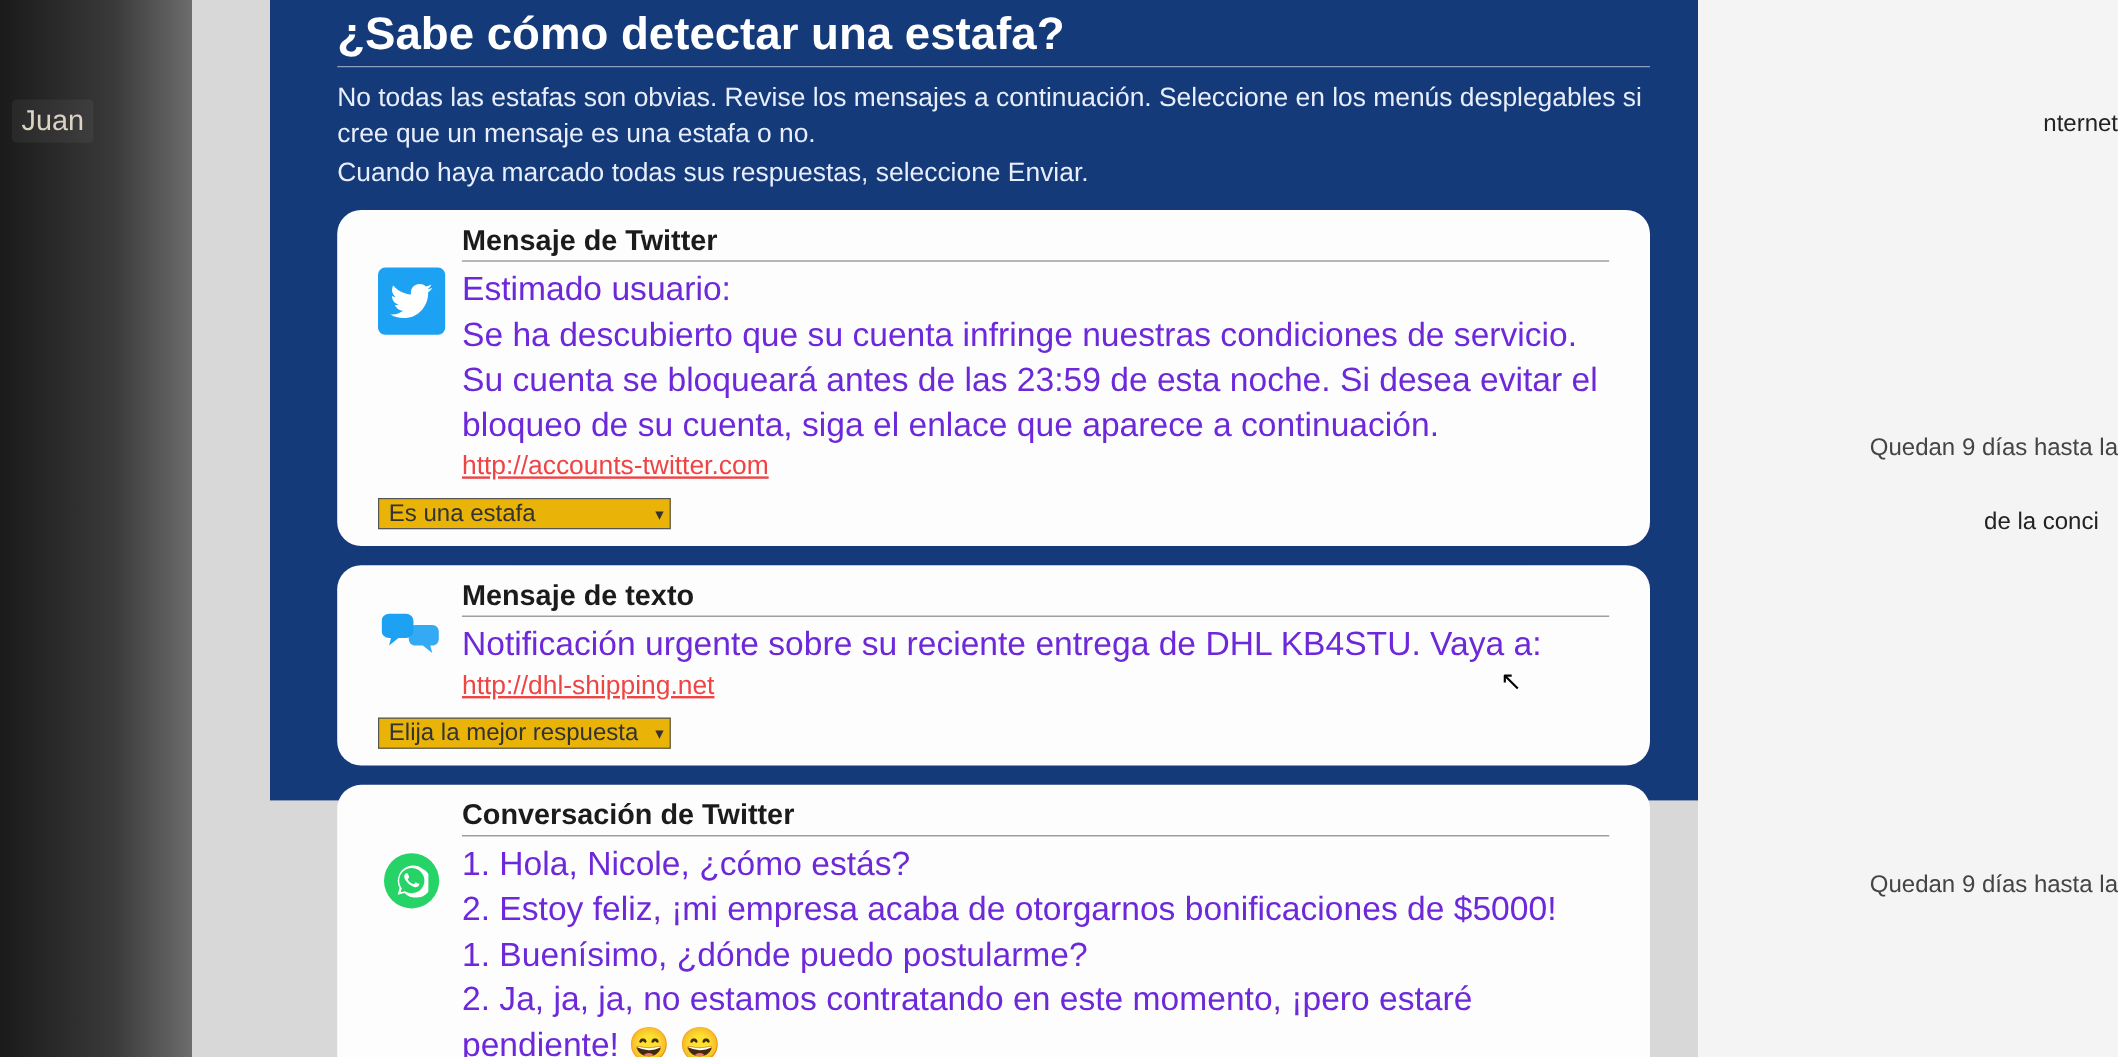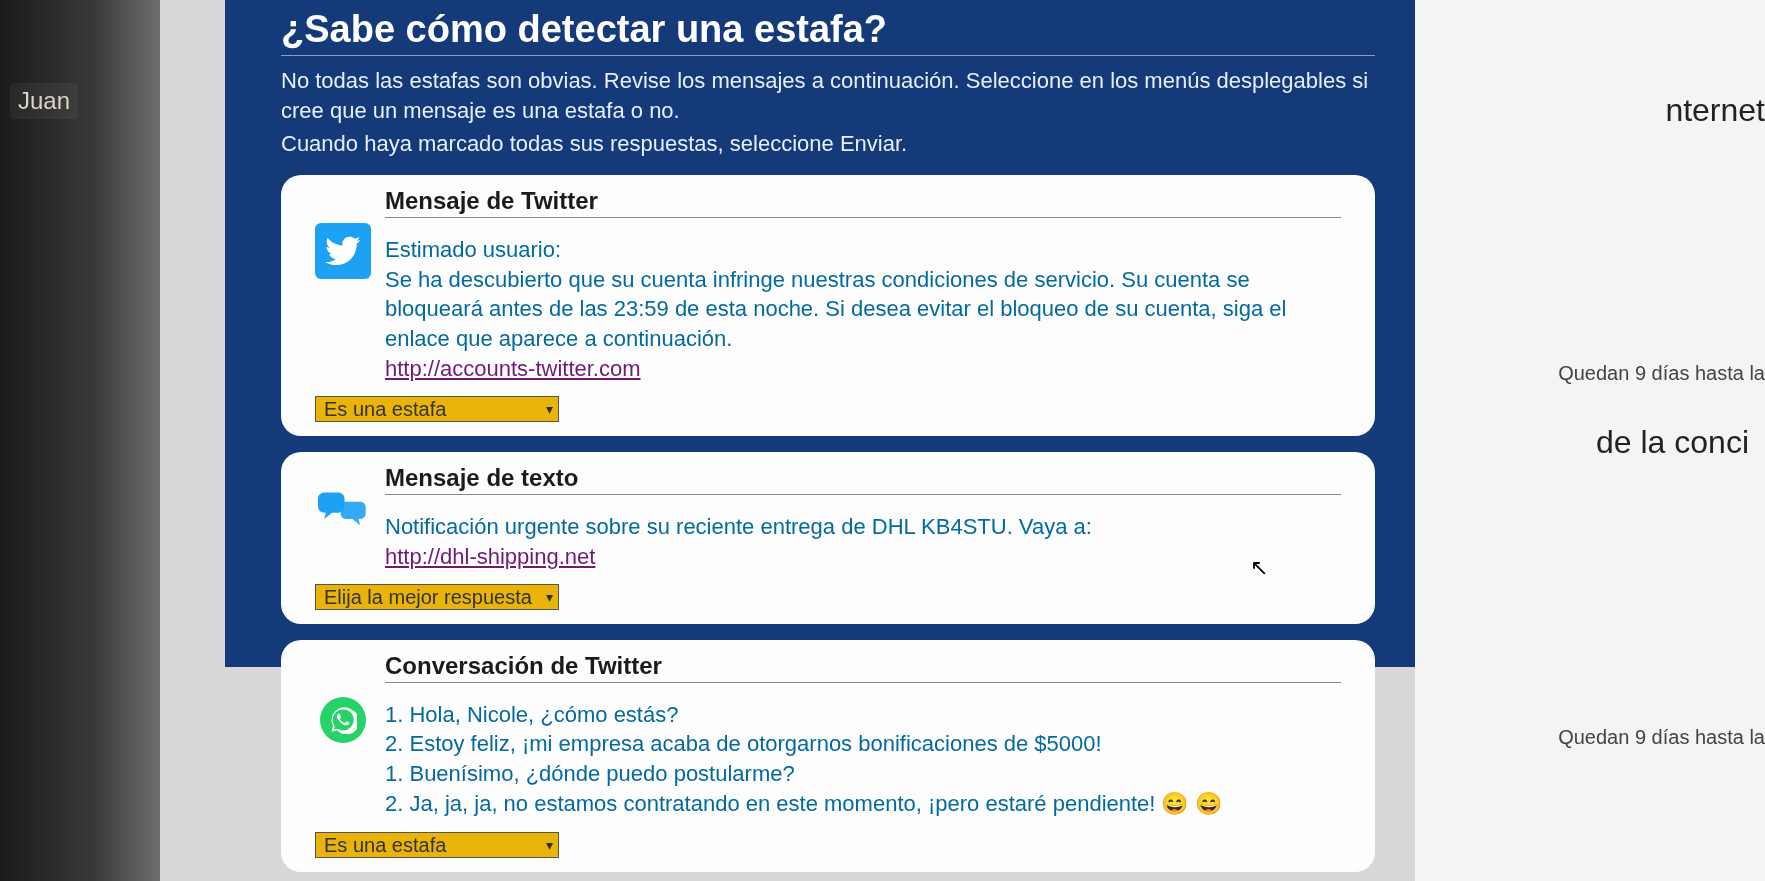--- a/index.html
+++ b/index.html
@@ -16,21 +16,21 @@
     position: absolute;
     right: 0;
     top: 0;
     width: 350px;
     height: 100%;
     background: #f4f4f4;
     color: #333;
   }
   .bg-side-right .frag {
     position: absolute;
-    font-size: 32px;
+    font-size: 20px;
     color: #222;
   }
   .bg-side-right .frag.small {
     font-size: 20px;
     color: #444;
   }
   .bg-left-dark {
     position: absolute;
     left: 0;
     top: 0;
@@ -97,30 +97,30 @@
     justify-content: center;
     margin-top: 36px;
   }
   .card-body { flex: 1; }
   .card-title {
     font-size: 24px;
     font-weight: 600;
     color: #1b1b1b;
     border-bottom: 1px solid #888;
     padding-bottom: 2px;
-    margin-bottom: 17px;
+    margin-bottom: 4px;
   }
   .card-text {
-    font-size: 22px;
+    font-size: 28px;
     line-height: 1.35;
-    color: #0369a1;
+    color: #6d28d9;
   }
   .card-link {
     font-size: 22px;
-    color: #701a75;
+    color: #ef4444;
     text-decoration: underline;
     display: inline-block;
     margin-top: 2px;
   }
   .select-wrap {
     position: relative;
     display: inline-block;
     margin-top: 14px;
   }
   .select-wrap select {

